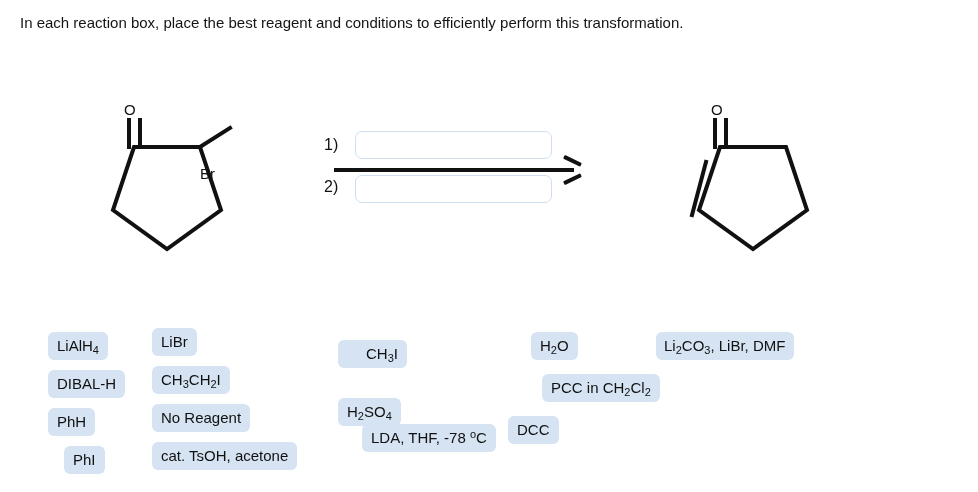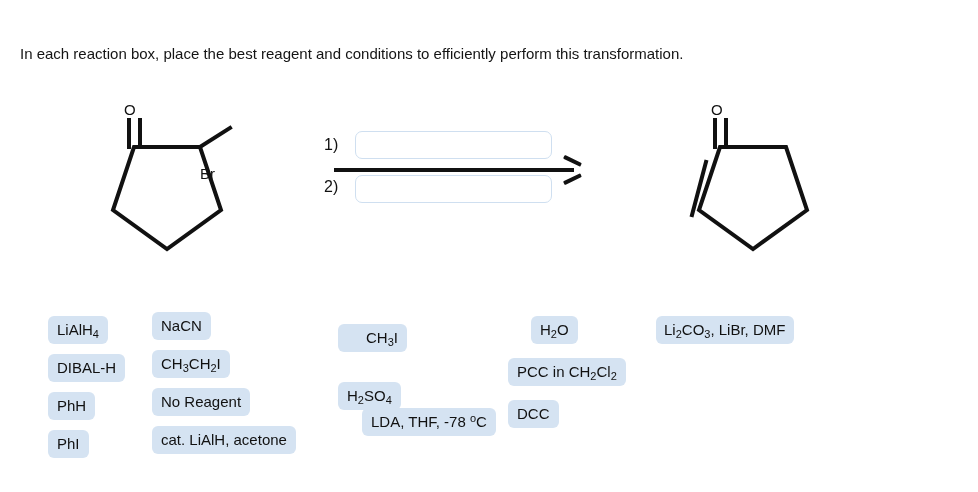--- a/index.html
+++ b/index.html
@@ -19,21 +19,20 @@
 
   
   #prompt {
     position: absolute;
     left: 20px;
     top: 13px;
     font-size: 15px;
     line-height: 20px;
     color: #141414;
     white-space: nowrap;
-    margin-top: 31px;
   }
 
   
   .struct {
     position: absolute;
   }
   #struct-left  { left: 72px;  top: 110px; }
   #struct-right { left: 678px; top: 110px; }
 
   .atom-label {
@@ -108,21 +107,21 @@
     background: #111111;
     border-radius: 1px;
   }
   #arrow-head::before { top: 2px;  transform: rotate(26deg);  transform-origin: right center; }
   #arrow-head::after  { top: 12px; transform: rotate(-26deg); transform-origin: right center; }
 
   
   #reagent-bank {
     position: absolute;
     left: 0;
-    top: 302px;
+    top: 318px;
     width: 978px;
     height: 174px;
   }
   .reagent-col {
     position: absolute;
     top: 0;
   }
   .chip {
     position: absolute;
     display: inline-block;
@@ -200,34 +199,34 @@
     <div id="arrow-shaft"></div>
     <div id="arrow-head"></div>
   </div>
 </div>
 
 <div id="reagent-bank">
     <div class="reagent-col" style="left: 48px;">
       <div class="chip" style="top: 14px;">LiAlH<sub>4</sub></div>
       <div class="chip" style="top: 52px;">DIBAL-H</div>
       <div class="chip" style="top: 90px;">PhH</div>
-      <div class="chip" style="top: 128px;">PhI</div>
+      <div class="chip" style="top: 128px; margin-left: 16px;">PhI</div>
     </div>
     <div class="reagent-col" style="left: 152px;">
-      <div class="chip" style="top: 10px;">NaCN</div>
+      <div class="chip" style="top: 10px;">LiBr</div>
       <div class="chip" style="top: 48px;">CH<sub>3</sub>CH<sub>2</sub>I</div>
       <div class="chip" style="top: 86px;">No Reagent</div>
-      <div class="chip" style="top: 124px;">cat. LiAlH, acetone</div>
+      <div class="chip" style="top: 124px;">cat. TsOH, acetone</div>
     </div>
     <div class="reagent-col" style="left: 338px;">
       <div class="chip" style="top: 22px; padding-left: 28px;">CH<sub>3</sub>I</div>
       <div class="chip" style="top: 64px; margin-top: 16px;">H<sub>2</sub>SO<sub>4</sub></div>
       <div class="chip" style="top: 106px; margin-left: 24px;">LDA, THF, -78 <sup>o</sup>C</div>
     </div>
     <div class="reagent-col" style="left: 508px;">
       <div class="chip" style="top: 14px; margin-left: 23px;">H<sub>2</sub>O</div>
-      <div class="chip" style="top: 56px;">PCC in CH<sub>2</sub>Cl<sub>2</sub></div>
+      <div class="chip" style="top: 56px; margin-left: 34px;">PCC in CH<sub>2</sub>Cl<sub>2</sub></div>
       <div class="chip" style="top: 98px;">DCC</div>
     </div>
     <div class="reagent-col" style="left: 656px;">
       <div class="chip" style="top: 14px; padding-left: 8px;">Li<sub>2</sub>CO<sub>3</sub>, LiBr, DMF</div>
     </div>
   </div>
 
 </body></html>

